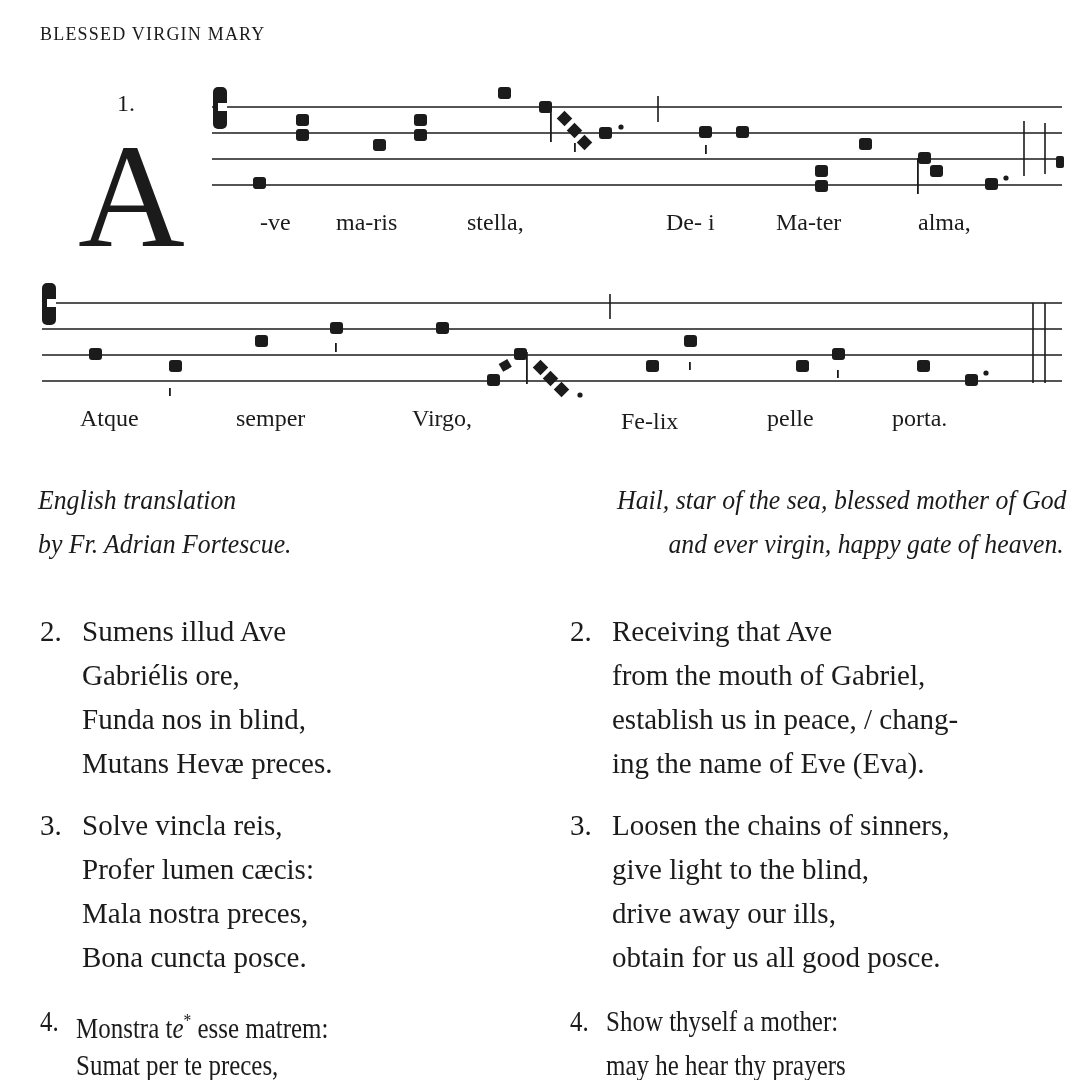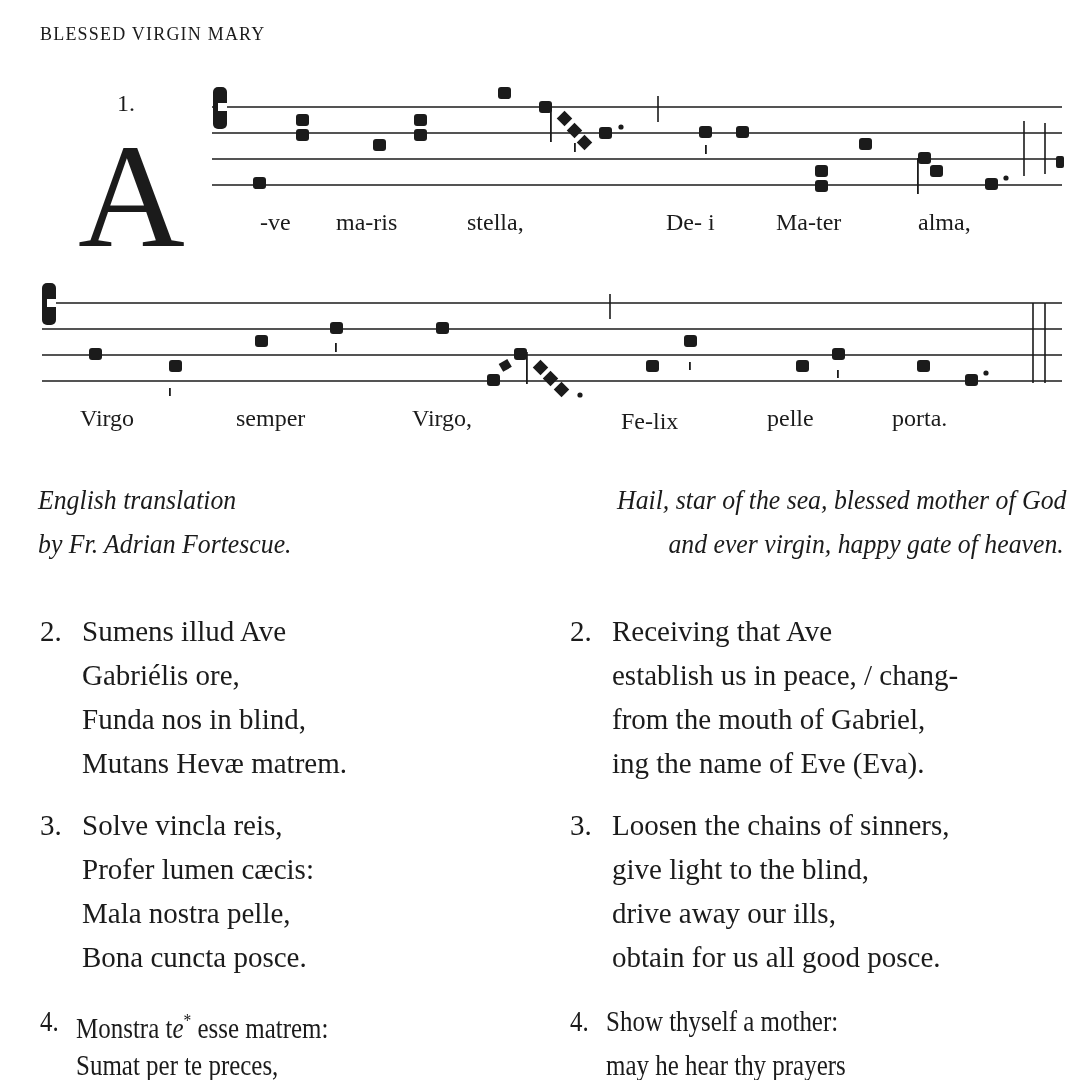--- a/index.html
+++ b/index.html
@@ -121,57 +121,57 @@
     <rect x="965" y="374" width="13" height="12" rx="3"></rect>
     <circle cx="986" cy="373" r="2.6"></circle>
   </g>
   <g stroke="#1b1b1b" stroke-width="1.6">
     <line x1="610" y1="294" x2="610" y2="319"></line>
     <line x1="1033" y1="303" x2="1033" y2="383"></line>
     <line x1="1045" y1="303" x2="1045" y2="383"></line>
   </g>
 </svg>
 
-<div class="lyric" style="left:80px;top:405px">Virgo</div>
+<div class="lyric" style="left:80px;top:405px">Atque</div>
 <div class="lyric" style="left:236px;top:405px">semper</div>
 <div class="lyric" style="left:412px;top:405px">Virgo,</div>
 <div class="lyric" style="left:621px;top:408px">Fe-lix</div>
 <div class="lyric" style="left:767px;top:405px">pelle</div>
 <div class="lyric" style="left:892px;top:405px">porta.</div>
 
 <div class="trans" style="left:38px;top:484px">English translation</div>
 <div class="trans" style="left:38px;top:528px">by Fr. Adrian Fortescue.</div>
 <div class="trans right" style="right:14px;top:484px">Hail, star of the sea, blessed mother of God</div>
 <div class="trans right" style="right:16px;top:528px">and ever virgin, happy gate of heaven.</div>
 
 <div class="stanza" style="left:40px;top:609px;width:480px;height:180px">
   <span class="num">2.</span>
   <div class="lines">
     <span class="line">Sumens illud Ave</span>
     <span class="line">Gabriélis ore,</span>
     <span class="line">Funda nos in blind,</span>
-    <span class="line">Mutans Hevæ matrem.</span>
+    <span class="line">Mutans Hevæ preces.</span>
   </div>
 </div>
 <div class="stanza" style="left:570px;top:609px;width:500px;height:180px">
   <span class="num">2.</span>
   <div class="lines">
     <span class="line">Receiving that Ave</span>
+    <span class="line">from the mouth of Gabriel,</span>
     <span class="line">establish us in peace, / chang-</span>
-    <span class="line">from the mouth of Gabriel,</span>
     <span class="line">ing the name of Eve (Eva).</span>
   </div>
 </div>
 
 <div class="stanza" style="left:40px;top:803px;width:480px;height:180px">
   <span class="num">3.</span>
   <div class="lines">
     <span class="line">Solve vincla reis,</span>
     <span class="line">Profer lumen cæcis:</span>
-    <span class="line">Mala nostra pelle,</span>
+    <span class="line">Mala nostra preces,</span>
     <span class="line">Bona cuncta posce.</span>
   </div>
 </div>
 <div class="stanza" style="left:570px;top:803px;width:500px;height:180px">
   <span class="num">3.</span>
   <div class="lines">
     <span class="line">Loosen the chains of sinners,</span>
     <span class="line">give light to the blind,</span>
     <span class="line">drive away our ills,</span>
     <span class="line">obtain for us all good posce.</span>

